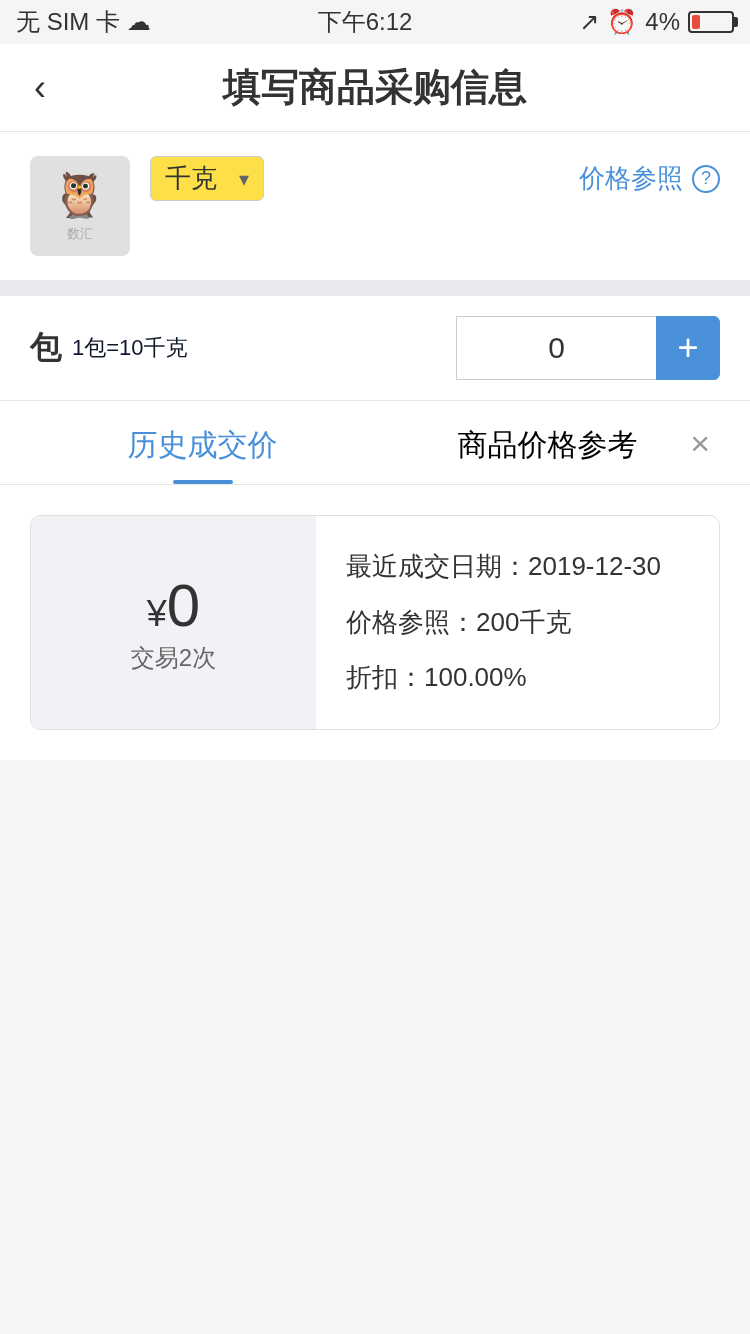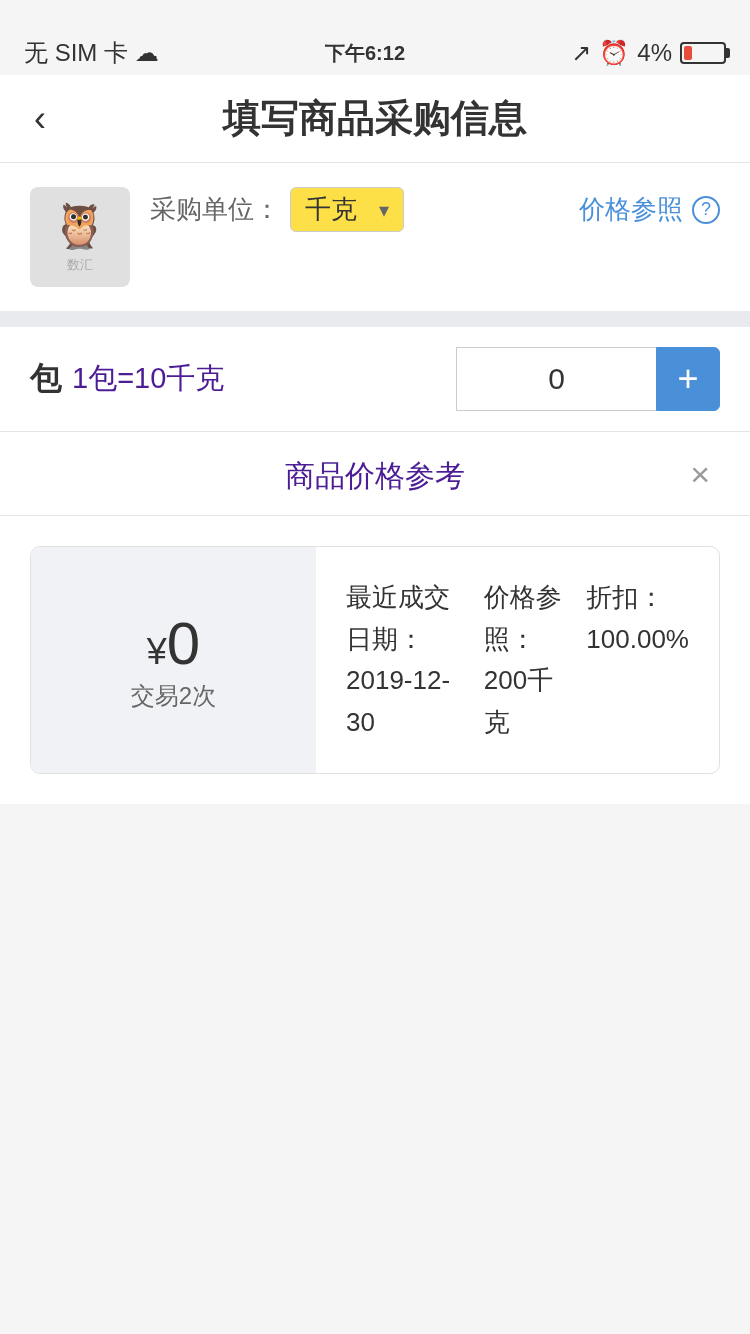--- a/index.html
+++ b/index.html
@@ -14,27 +14,26 @@
     }
 
     
     .status-bar {
       width: 750px;
       height: 44px;
       background: #f5f5f5;
       display: flex;
       align-items: center;
       justify-content: space-between;
-      padding: 0 24px;
-      font-size: 26px;
-      color: #333;
-      margin-top: 31px;
+      padding: 0 16px;
+      font-size: 26px;
+      color: #333;
     }
     .status-left { display: flex; align-items: center; gap: 10px; font-size: 24px; }
-    .status-center { font-size: 20px; font-weight: 700; }
+    .status-center { font-size: 24px; font-weight: 400; }
     .status-right { display: flex; align-items: center; gap: 8px; font-size: 24px; }
     .battery-icon {
       width: 46px; height: 22px; border: 2px solid #333; border-radius: 4px; position: relative; display: inline-flex; align-items: center; padding: 2px;
     }
     .battery-icon::after { content: ''; width: 4px; height: 10px; background: #333; border-radius: 0 2px 2px 0; position: absolute; right: -6px; top: 50%; transform: translateY(-50%); }
     .battery-fill { height: 100%; width: 20%; background: #e74c3c; border-radius: 2px; }
 
     
     .header {
       width: 750px;
@@ -170,22 +169,22 @@
       display: flex;
       align-items: center;
       gap: 10px;
     }
     .quantity-unit-bold {
       font-size: 32px;
       color: #333;
       font-weight: 600;
     }
     .quantity-sub {
-      font-size: 29px;
-      color: #4c1d95;
+      font-size: 22px;
+      color: #0f172a;
     }
     .quantity-control {
       display: flex;
       align-items: center;
       gap: 0;
     }
     .quantity-input {
       width: 200px;
       height: 64px;
       border: 1px solid #ccc;
@@ -224,21 +223,21 @@
       align-items: center;
       border-bottom: 1px solid #e5e5e5;
       padding: 0 30px;
       position: relative;
     }
     .panel-tab {
       flex: 1;
       text-align: center;
       padding: 24px 0 18px;
       font-size: 30px;
-      color: #4c1d95;
+      color: #000000;
       cursor: pointer;
       position: relative;
     }
     .panel-tab.active {
       color: #4a90d9;
       font-weight: 500;
     }
     .panel-tab.active::after {
       content: '';
       position: absolute;
@@ -294,21 +293,21 @@
     }
     .price-transactions {
       font-size: 24px;
       color: #666;
       margin-top: 2px;
     }
     .price-card-right {
       flex: 1.4;
       padding: 30px 30px;
       display: flex;
-      flex-direction: row;
+      flex-direction: column;
       justify-content: space-between;
       gap: 14px;
     }
     .price-detail-row {
       font-size: 26px;
       color: #333;
       line-height: 1.6;
     }
 
     
@@ -346,21 +345,20 @@
     <div class="product-thumb">
       <div class="product-thumb-inner">
 
         <span style="font-size:44px; color:#aaa;">🦉</span>
         <span style="font-size:13px; color:#aaa; margin-top:4px;">数汇</span>
       </div>
     </div>
     <div class="product-info">
       <div class="unit-row">
         <div class="unit-label">
-          <span>采购单位：</span>
           <div class="unit-selector">
             <span>千克</span>
             <span class="unit-arrow">▾</span>
           </div>
         </div>
         <div class="price-ref">
           <span>价格参照</span>
           <div class="price-ref-icon">?</div>
         </div>
       </div>
@@ -376,20 +374,21 @@
     <span class="quantity-sub">1包=10千克</span>
   </div>
   <div class="quantity-control">
     <div class="quantity-input">0</div>
     <button class="quantity-plus">+</button>
   </div>
 </div>
 
 <div class="panel-section">
   <div class="panel-tabs">
+    <div class="panel-tab active">历史成交价</div>
     <div class="panel-tab">商品价格参考</div>
     <div class="panel-close">×</div>
   </div>
 
   <div class="panel-content">
     <div class="price-card">
       <div class="price-card-left">
         <div class="price-amount">
           <span class="price-currency">¥</span><span>0</span>
         </div>

